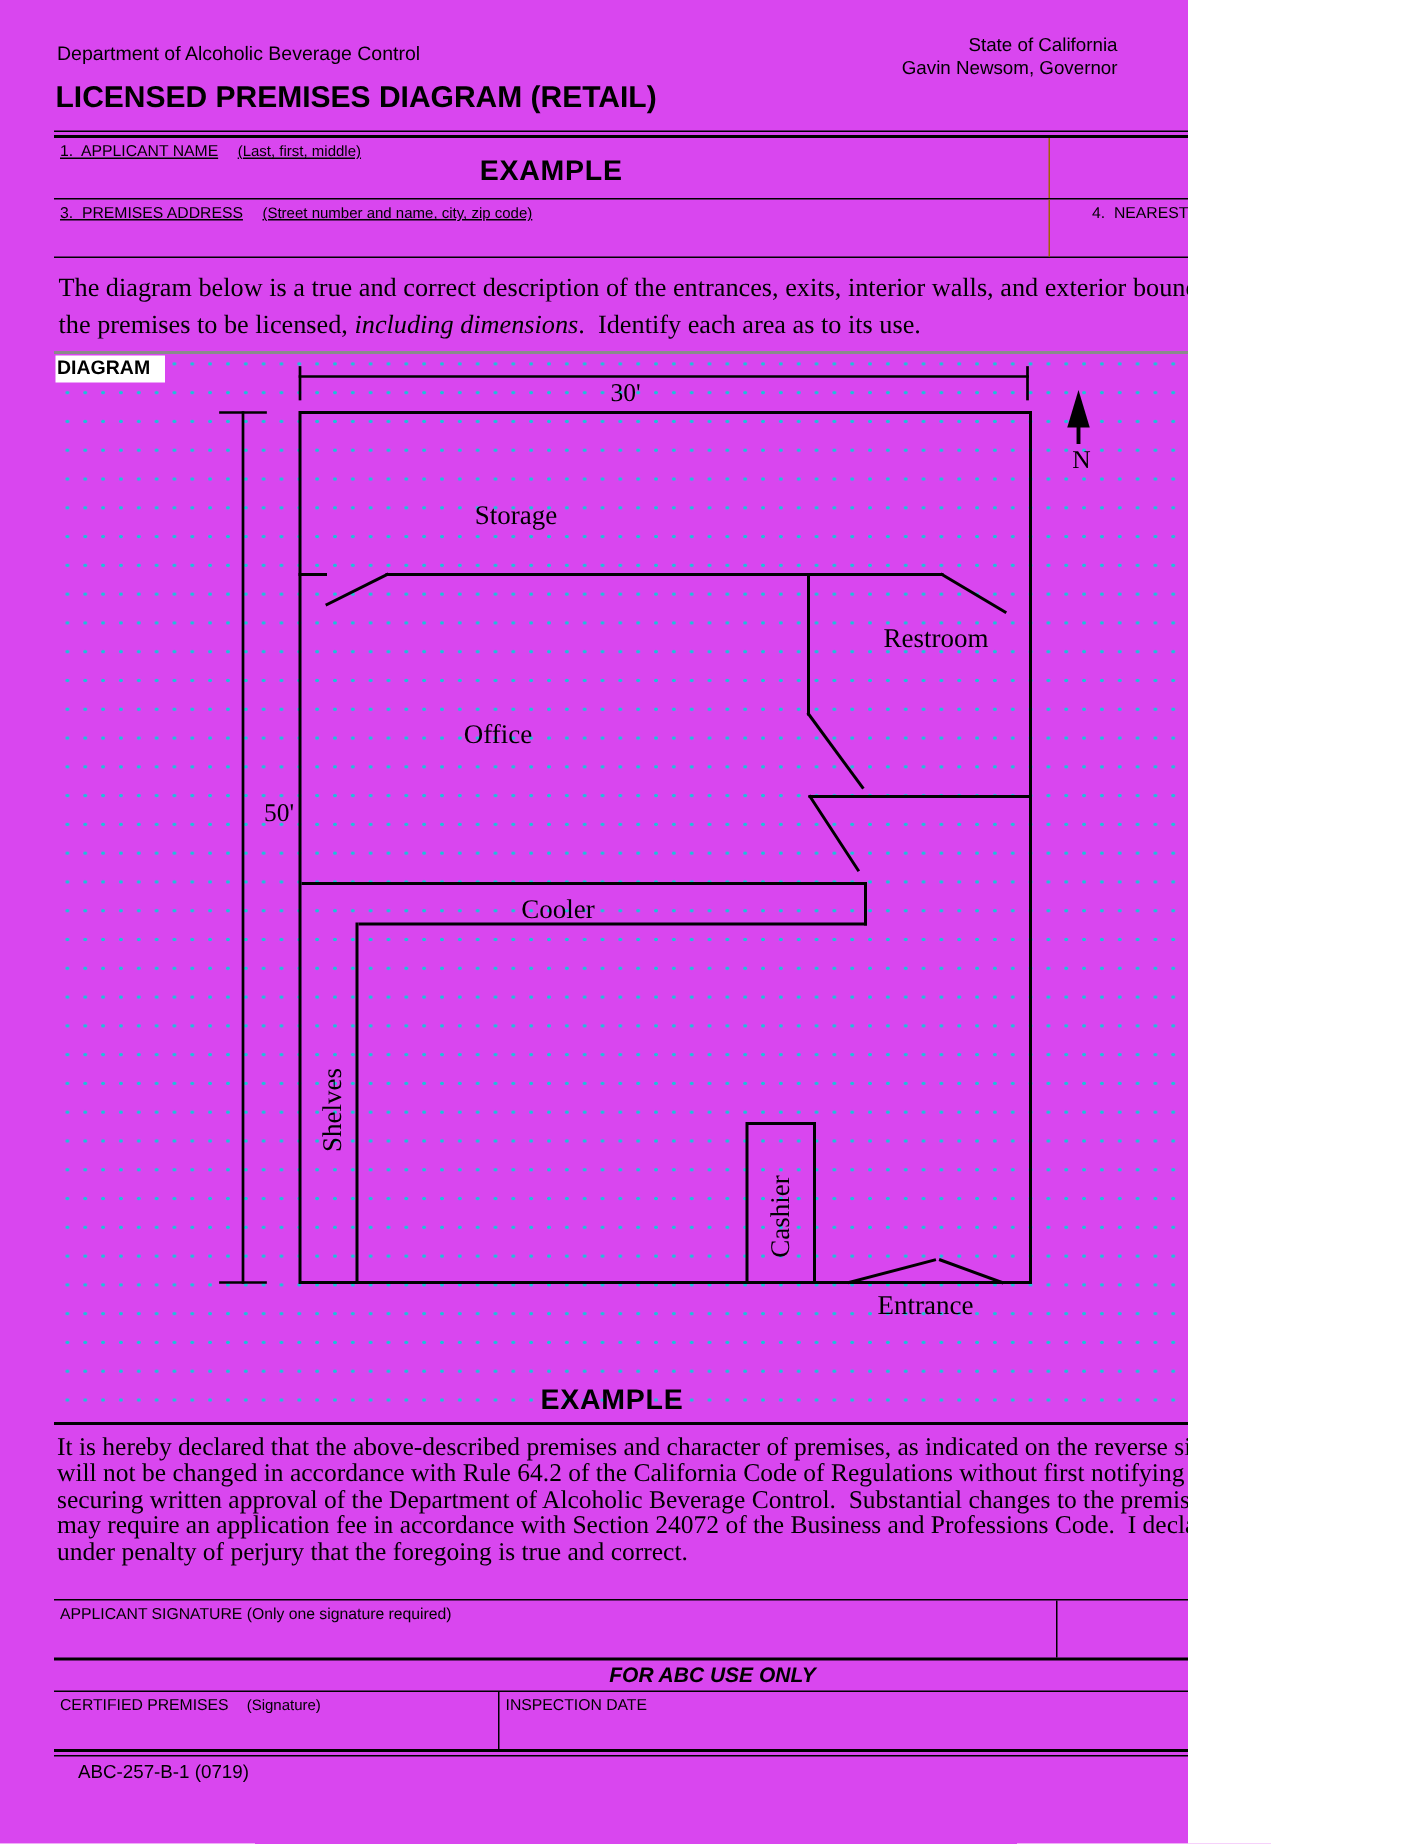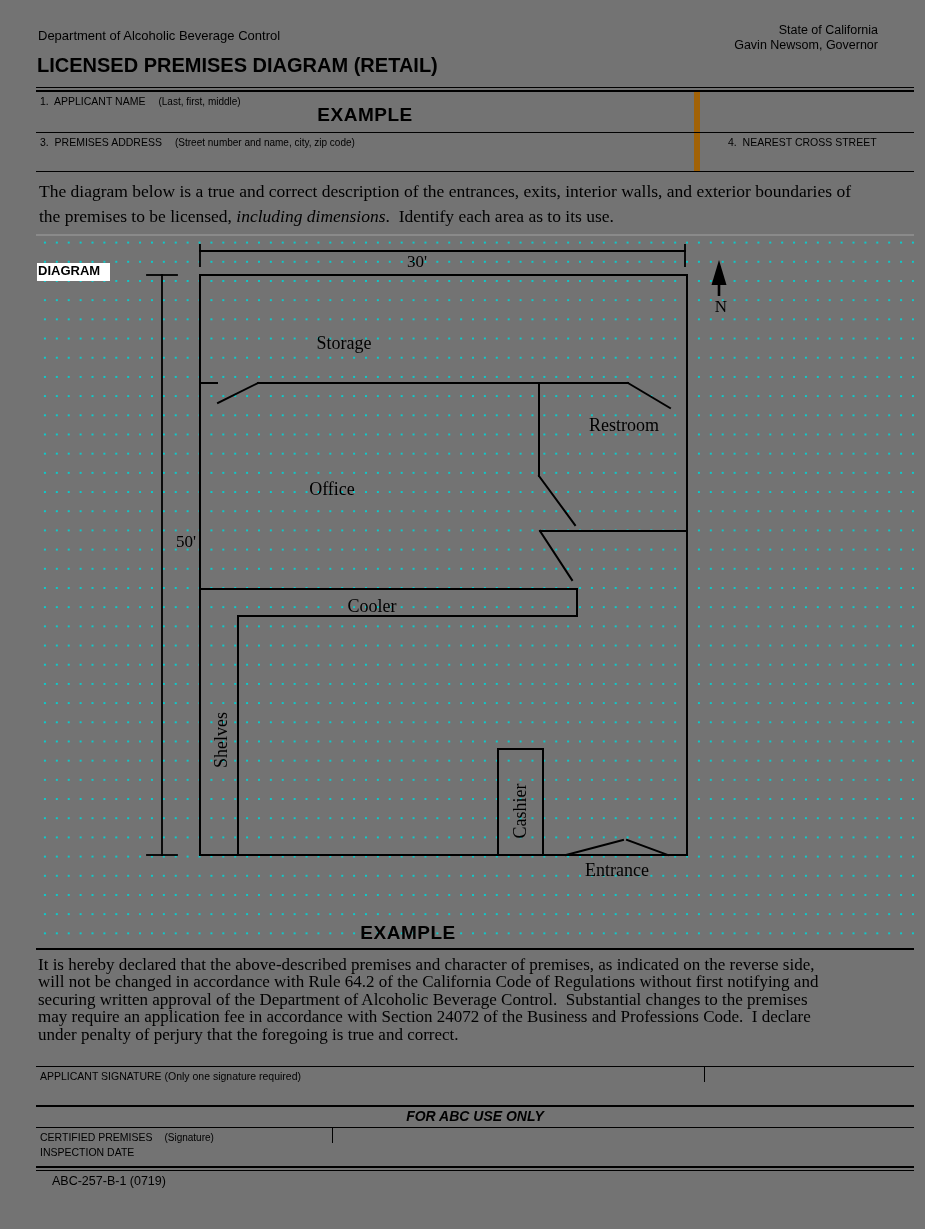--- a/index.html
+++ b/index.html
@@ -1,62 +1,62 @@
 <!DOCTYPE html>
 <html><head>
 <meta charset="utf-8">
 <style>
   html,body { margin:0; padding:0; background:#fff; }
   .page {
-    position:relative; width:925px; height:1229px; background:#737373;
+    position:relative; width:792px; height:1229px; background:#d946ef;
     font-family:"Liberation Sans", sans-serif; color:#000; overflow:hidden;
   }
   
   .hdr-agency { position:absolute; left:38px; top:28px; font-size:13px; }
   .hdr-state  { position:absolute; right:47px; top:23px; text-align:right; font-size:12.5px; line-height:15px; }
   .title { position:absolute; left:37px; top:54px; margin:0; font-size:20px; font-weight:bold; }
   .rule-double { position:absolute; left:36px; top:87px; width:878px; height:2px;
                  border-top:1.5px solid #000; border-bottom:2px solid #000; }
 
   
   .formbox { position:absolute; left:36px; top:92px; width:878px; }
   .frow { display:flex; position:relative; }
   .frow.r1 { height:40px; border-bottom:1px solid #000; }
   .frow.r2 { height:38px; border-bottom:1.5px solid #000;gap:24px; }
   .fcell { position:relative; box-sizing:border-box; }
-  .fcell.c1 { width:664px; border-right:6px solid #a16207; }
+  .fcell.c1 { width:664px; border-right:1px solid #a16207;text-decoration:underline; }
   .fcell.c2 { flex:1; }
   .flabel { padding:3px 0 0 4px; font-size:10.5px; white-space:pre; }
   .lhint  { margin-left:13px; font-size:10px; }
   .fvalue { position:absolute; left:0; right:0; top:12px; text-align:center;
             font-weight:bold; font-size:19px; letter-spacing:0.5px; }
 
   
   .instructions { position:absolute; left:39px; top:179px; width:876px; margin:0;
     font-family:"Liberation Serif", serif; font-size:17.5px; line-height:25px; white-space:pre-wrap; }
 
   
   .diagram { position:absolute; left:36px; top:234px; width:878px; height:712px;
     border-top:2px solid #8a8a8a; border-bottom:2px solid #000;
     background-image: radial-gradient(circle, rgba(0,213,213,0.9) 1px, rgba(0,213,213,0) 1.4px);
     background-size: 11.9px 19.2px; background-position: 3px -3px; }
   .diagram-label { position:absolute; left:1px; top:1px; font-size:13px; font-weight:bold;
-    background:#fff; padding:0 10px 3px 1px;margin-top:26px; }
+    background:#fff; padding:0 10px 3px 1px; }
   .diagram svg { position:absolute; left:0; top:0; }
   .room-label { font-family:"Liberation Serif", serif; font-size:18px; fill:#000; }
   .dim-label  { font-family:"Liberation Serif", serif; font-size:17px; fill:#000; }
   .wm { font-family:"Liberation Sans", sans-serif; font-size:19px; font-weight:bold; letter-spacing:0.5px; fill:#000; }
 
   
   .declaration { position:absolute; left:38px; top:956px; width:878px;
     font-family:"Liberation Serif", serif; font-size:17px; line-height:17.4px; white-space:pre-wrap; }
 
   
   .sigbox { position:absolute; left:36px; top:1066px; width:878px; }
-  .srow { display:flex; position:relative;flex-direction:column; }
+  .srow { display:flex; position:relative; }
   .srow.ra { height:38px; border-top:1px solid #000; border-bottom:2.5px solid #000; }
   .srow.rb { height:38px; border-bottom:2.5px solid #000; }
   .scell { position:relative; box-sizing:border-box; }
   .sa1 { width:669px; border-right:1px solid #000; }
   .sa2 { flex:1; }
   .sb1 { width:297px; border-right:1px solid #000; }
   .sb2 { width:372px; border-right:1px solid #000; }
   .sb3 { flex:1; }
   .slabel { display:block; padding:3px 0 0 4px; font-size:10.5px; white-space:pre; }
   .lhint2 { margin-left:12px; font-size:10px; }

